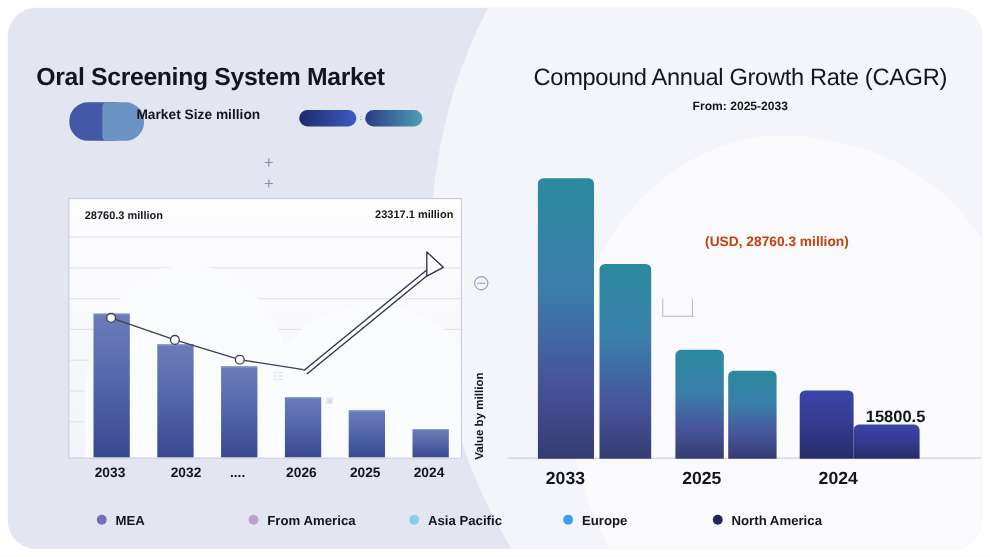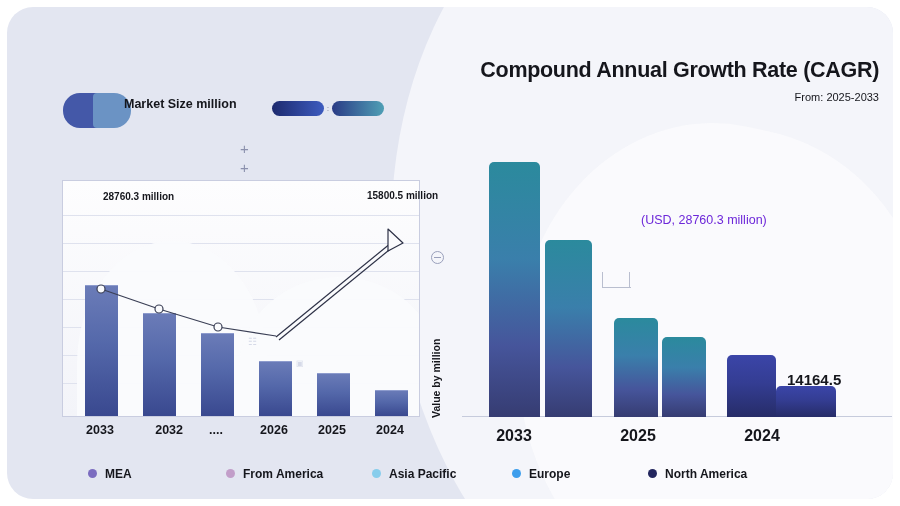--- a/index.html
+++ b/index.html
@@ -142,56 +142,56 @@
   }
   .wm {
     position:absolute; color:#d6dae8; font-size:10px;
   }
   .wm.w1 { left:185px; top:155px; }
   .wm.w2 { left:233px; top:178px; font-size:8px; }
 
   .toplabel {
     position:absolute;
     font-size:10px; font-weight:bold;
-    color:#15161c; white-space:nowrap;margin-left:26px;
+    color:#15161c; white-space:nowrap;
   }
   .toplabel.l { left:77px; top:191px; }
   .toplabel.r { left:341px; top:190px; }
 
   .xlabels {
     position:absolute; left:62px; top:423px;
     width:358px; height:22px;
   }
   .xlabels span {
     position:absolute; top:0;
     font-size:12.5px; font-weight:bold; color:#15161c;
     text-align:center; width:50px;
   }
 
   
   .title-cagr {
     position:absolute; left:467px; top:58px;
-    width:412px; text-align:right;
-    font-size:21.5px; font-weight:bold;
+    width:412px; text-align:center;
+    font-size:21.5px; font-weight:normal;
     letter-spacing:-0.3px; color:#15161c;
     white-space:nowrap;
   }
   .sub-cagr {
     position:absolute; left:467px; top:91px;
-    width:412px; text-align:right;
-    font-size:11px; font-weight:normal; color:#15161c;
+    width:412px; text-align:center;
+    font-size:11px; font-weight:bold; color:#15161c;
   }
   .cagr-big {
     position:absolute; left:638px; top:161px;
     font-size:42px; font-weight:bold;
     letter-spacing:-1px; color:#15161c;
   }
   .cagr-sub {
     position:absolute; left:641px; top:213px;
-    font-size:12.5px; font-weight:normal; color:#6d28d9;
+    font-size:12.5px; font-weight:bold; color:#c2410c;
     white-space:nowrap;
   }
   .rchart {
     position:absolute; left:462px; top:150px;
     width:430px; height:295px;
   }
   .rbar {
     position:absolute; bottom:28px;
     border-radius:5px 5px 0 0;
     background:linear-gradient(180deg,#2b8a9d 0%,#3a7fab 38%,#46559b 72%,#363c72 100%);
@@ -245,20 +245,21 @@
 </style>
 </head>
 <body>
 
 <div id="page">
   <div class="card">
     <div class="card-sheen"></div>
     <div class="card-sheen2"></div>
   </div>
 
+  <div class="title-main">Oral Screening System Market</div>
 
   <div class="chip-shape">
     <div class="c1"></div>
     <div class="c2"></div>
   </div>
   <div class="chip-label">Market Size million</div>
 
   <div class="pill-group">
     <span class="pill a"></span><span class="pill-sep">:</span><span class="pill b"></span>
   </div>
@@ -301,21 +302,21 @@
       <circle cx="38" cy="108" r="4" fill="#fafbfd" stroke="#3a3f55" stroke-width="1.2"></circle>
       <circle cx="96" cy="128" r="4" fill="#fafbfd" stroke="#3a3f55" stroke-width="1.2"></circle>
       <circle cx="155" cy="146" r="4" fill="#fafbfd" stroke="#3a3f55" stroke-width="1.2"></circle>
       <path d="M213,156 L328,62" fill="none" stroke="#2d3146" stroke-width="1.2"></path>
       <path d="M216,159 L331,65" fill="none" stroke="#2d3146" stroke-width="1.2"></path>
       <path d="M325,48 L340,62 L325,70 Z" fill="#fbfbfd" stroke="#2d3146" stroke-width="1.2" stroke-linejoin="round"></path>
     </svg>
   </div>
 
   <div class="toplabel l">28760.3 million</div>
-  <div class="toplabel r">15800.5 million</div>
+  <div class="toplabel r">23317.1 million</div>
 
   <div class="xlabels">
     <span style="left:13px;">2033</span>
     <span style="left:71px;text-align:right;">2032</span>
     <span style="left:129px;">....</span>
     <span style="left:187px;">2026</span>
     <span style="left:245px;">2025</span>
     <span style="left:303px;">2024</span>
   </div>
 
@@ -336,21 +337,21 @@
     <div class="rx" style="left:131px;">2025</div>
     <div class="rx" style="left:255px;">2024</div>
   </div>
 
   <div class="corner-mark">
       <i></i>
       <u></u>
     </div>
 
   <div class="cagr-sub">(USD, 28760.3 million)</div>
-  <div class="rvalue">14164.5</div>
+  <div class="rvalue">15800.5</div>
 
   <div class="legend">
     <div class="lg-item" style="left:10px;">
       <span class="lg-dot" style="background: rgb(123, 108, 192);"></span><span class="lg-txt">MEA</span>
     </div>
     <div class="lg-item" style="left:148px;">
       <span class="lg-dot" style="background: rgb(194, 158, 201);"></span><span class="lg-txt">From America</span>
     </div>
     <div class="lg-item" style="left:294px;">
       <span class="lg-dot" style="background: rgb(135, 205, 236);"></span><span class="lg-txt">Asia Pacific</span>

